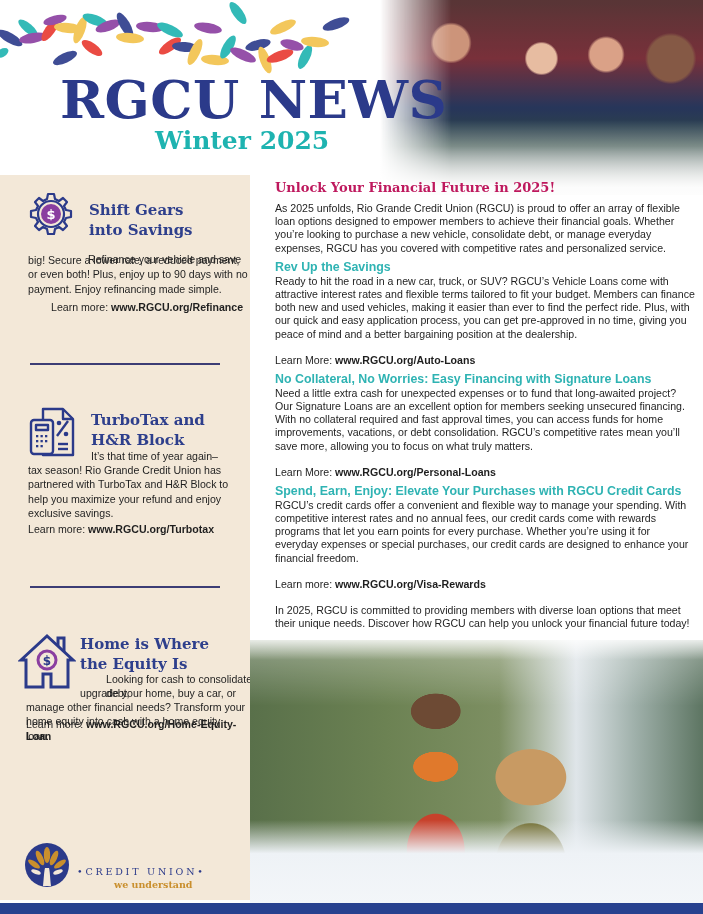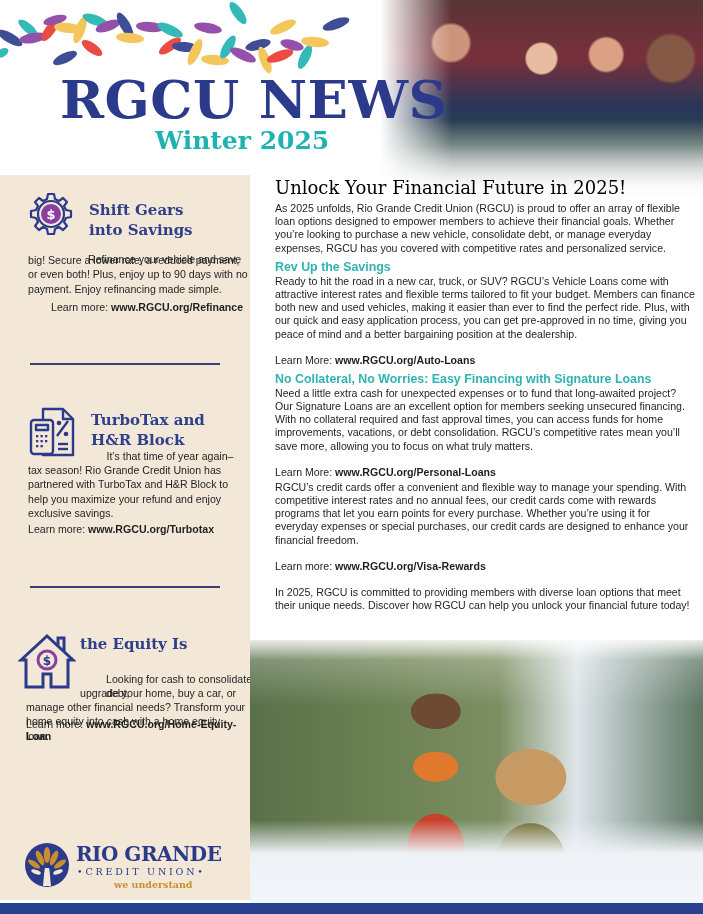--- a/index.html
+++ b/index.html
@@ -54,22 +54,22 @@
   .sep { position: absolute; left: 30px; width: 190px; height: 1.5px; background: #3c3d75; }
 
   .logo { left: 24px; top: 838px; width: 220px; height: 55px; }
   .logo-name { position: absolute; left: 52px; top: 6px; font-family: "DejaVu Serif", serif; font-weight: bold; font-size: 20px; color: #2b3a8a; letter-spacing: -.5px; line-height: 1; }
   .logo-sub  { position: absolute; left: 53px; top: 29px; font-family: "DejaVu Serif", serif; font-size: 9.5px; letter-spacing: 2.8px; color: #2b3a8a; line-height: 1; }
   .logo-tag  { position: absolute; left: 90px; top: 42px; font-family: "DejaVu Serif", serif; font-weight: bold; font-size: 9.5px; color: #c98f2d; line-height: 1; }
 
   
   .main { left: 275px; top: 176px; width: 420px; }
   .main-title {
-    font-family: "DejaVu Serif", serif; font-weight: normal; font-size: 18px;
-    color: #000000; line-height: 24px; margin: 0;
+    font-family: "DejaVu Serif", serif; font-weight: bold; font-size: 13px;
+    color: #be185d; line-height: 24px; margin: 0;
   }
   .p { font-size: 10.6px; line-height: 13.2px; color: #1f1f1f; margin: 2px 0 0 0; }
   .sec-h { font-size: 12.4px; font-weight: bold; color: #2fb3b3; line-height: 15px; margin: 5px 0 0 0; }
   .sec-h + .p { margin-top: 0; }
   .lm { font-size: 10.6px; line-height: 13px; margin: 13px 0 0 0; }
   .lm b { font-weight: bold; }
 
   .family-photo {
     left: 250px; top: 640px; width: 453px; height: 264px;
     background:
@@ -179,40 +179,41 @@
           <rect x="12.5" y="34" width="2.3" height="2.3"></rect>
           <rect x="17" y="34" width="2.3" height="2.3"></rect>
         <rect x="8" y="39" width="2.3" height="2.3"></rect>
           <rect x="12.5" y="39" width="2.3" height="2.3"></rect>
       </g>
     </svg>
     <div class="side-title" style="left:91px; top:10px;">
       <div>TurboTax and</div>
       <div>H&amp;R Block</div>
     </div>
-    <div class="side-body" style="left:91px; top:49px; width:158px;text-align:center;">It’s that time of year again–</div>
+    <div class="side-body" style="left:91px; top:49px; width:158px;">It’s that time of year again–</div>
     <div class="side-body" style="left:28px; top:63px; width:215px;">tax season! Rio Grande Credit Union has partnered with TurboTax and H&amp;R Block to help you maximize your refund and enjoy exclusive savings.</div>
     <div class="learn" style="top:123px;">
       <span>Learn more:</span>
       <b>www.RGCU.org/Turbotax</b>
     </div>
   </div>
 
   <div class="sep" style="top:411px;"></div>
 
   <div class="side-block" style="top:455px;">
     <svg class="side-icon" style="left:18px; top:2px; width:58px; height:58px;" viewBox="0 0 58 58">
       <g fill="none" stroke="#2b3a8a" stroke-width="3" stroke-linejoin="miter">
         <path d="M3 28 L29 4 L55 28 L50 28 L50 55 L33 55 L33 42 L25 42 L25 55 L8 55 L8 28 Z"></path>
         <path d="M40 14 V6 H46 V20"></path>
       </g>
       <circle cx="29" cy="28" r="9" fill="#f3e8d8" stroke="#8a3ea0" stroke-width="3"></circle>
       <text x="29" y="33" text-anchor="middle" font-family="DejaVu Sans, sans-serif" font-size="12" font-weight="bold" fill="#2b3a8a">$</text>
     </svg>
     <div class="side-title" style="left:80px; top:4px;">
+      <div>Home is Where</div>
       <div>the Equity Is</div>
     </div>
     <div class="side-body" style="left:80px; top:42px; width:170px;margin-left:26px;">Looking for cash to consolidate debt,</div>
     <div class="side-body" style="left:80px; top:56px; width:170px;">upgrade your home, buy a car, or</div>
     <div class="side-body" style="left:26px; top:70px; width:220px;">manage other financial needs? Transform your home equity into cash with a home equity loan.</div>
     <div class="learn" style="left:26px; top:88px;">
       <span>Learn more:</span>
       <b>www.RGCU.org/Home-Equity-Loan</b>
     </div>
   </div>
@@ -223,21 +224,20 @@
     <circle cx="23" cy="23" r="22" fill="#2b3a8a"></circle>
     <path d="M19 44 C20 35 20 30 21 26 L25 26 C26 30 26 35 27 44 Z" fill="#f3e8d8"></path>
     <ellipse cx="23" cy="13" rx="3.2" ry="8" fill="#c98f2d"></ellipse>
     <ellipse cx="16" cy="16" rx="3" ry="8" fill="#c98f2d" transform="rotate(-25 16 16)"></ellipse>
     <ellipse cx="30" cy="16" rx="3" ry="8" fill="#c98f2d" transform="rotate(25 30 16)"></ellipse>
     <ellipse cx="10" cy="22" rx="2.6" ry="7" fill="#c98f2d" transform="rotate(-55 10 22)"></ellipse>
     <ellipse cx="36" cy="22" rx="2.6" ry="7" fill="#c98f2d" transform="rotate(55 36 22)"></ellipse>
     <ellipse cx="12" cy="30" rx="2" ry="5" fill="#f3e8d8" transform="rotate(-70 12 30)"></ellipse>
     <ellipse cx="34" cy="30" rx="2" ry="5" fill="#f3e8d8" transform="rotate(70 34 30)"></ellipse>
   </svg>
-  <div class="logo-name">RIO GRANDE</div>
   <div class="logo-sub">•CREDIT UNION•</div>
   <div class="logo-tag">we understand</div>
 </div>
 
 <div class="abs main">
   <h1 class="main-title">Unlock Your Financial Future in 2025!</h1>
   <p class="p">As 2025 unfolds, Rio Grande Credit Union (RGCU) is proud to offer an array of flexible loan options designed to empower members to achieve their financial goals. Whether you’re looking to purchase a new vehicle, consolidate debt, or manage everyday expenses, RGCU has you covered with competitive rates and personalized service.</p>
 
   <div>
     <div class="sec-h">Rev Up the Savings</div>
@@ -251,20 +251,21 @@
   <div>
     <div class="sec-h">No Collateral, No Worries: Easy Financing with Signature Loans</div>
     <p class="p">Need a little extra cash for unexpected expenses or to fund that long-awaited project? Our Signature Loans are an excellent option for members seeking unsecured financing. With no collateral required and fast approval times, you can access funds for home improvements, vacations, or debt consolidation. RGCU’s competitive rates mean you’ll save more, allowing you to focus on what truly matters.</p>
     <p class="lm">
       <span>Learn More:</span>
       <b>www.RGCU.org/Personal-Loans</b>
     </p>
   </div>
 
   <div>
+    <div class="sec-h">Spend, Earn, Enjoy: Elevate Your Purchases with RGCU Credit Cards</div>
     <p class="p">RGCU’s credit cards offer a convenient and flexible way to manage your spending. With competitive interest rates and no annual fees, our credit cards come with rewards programs that let you earn points for every purchase. Whether you’re using it for everyday expenses or special purchases, our credit cards are designed to enhance your financial freedom.</p>
     <p class="lm">
       <span>Learn more:</span>
       <b>www.RGCU.org/Visa-Rewards</b>
     </p>
   </div>
 
   <p class="p" style="margin-top:13px;">In 2025, RGCU is committed to providing members with diverse loan options that meet their unique needs. Discover how RGCU can help you unlock your financial future today!</p>
 </div>
 

